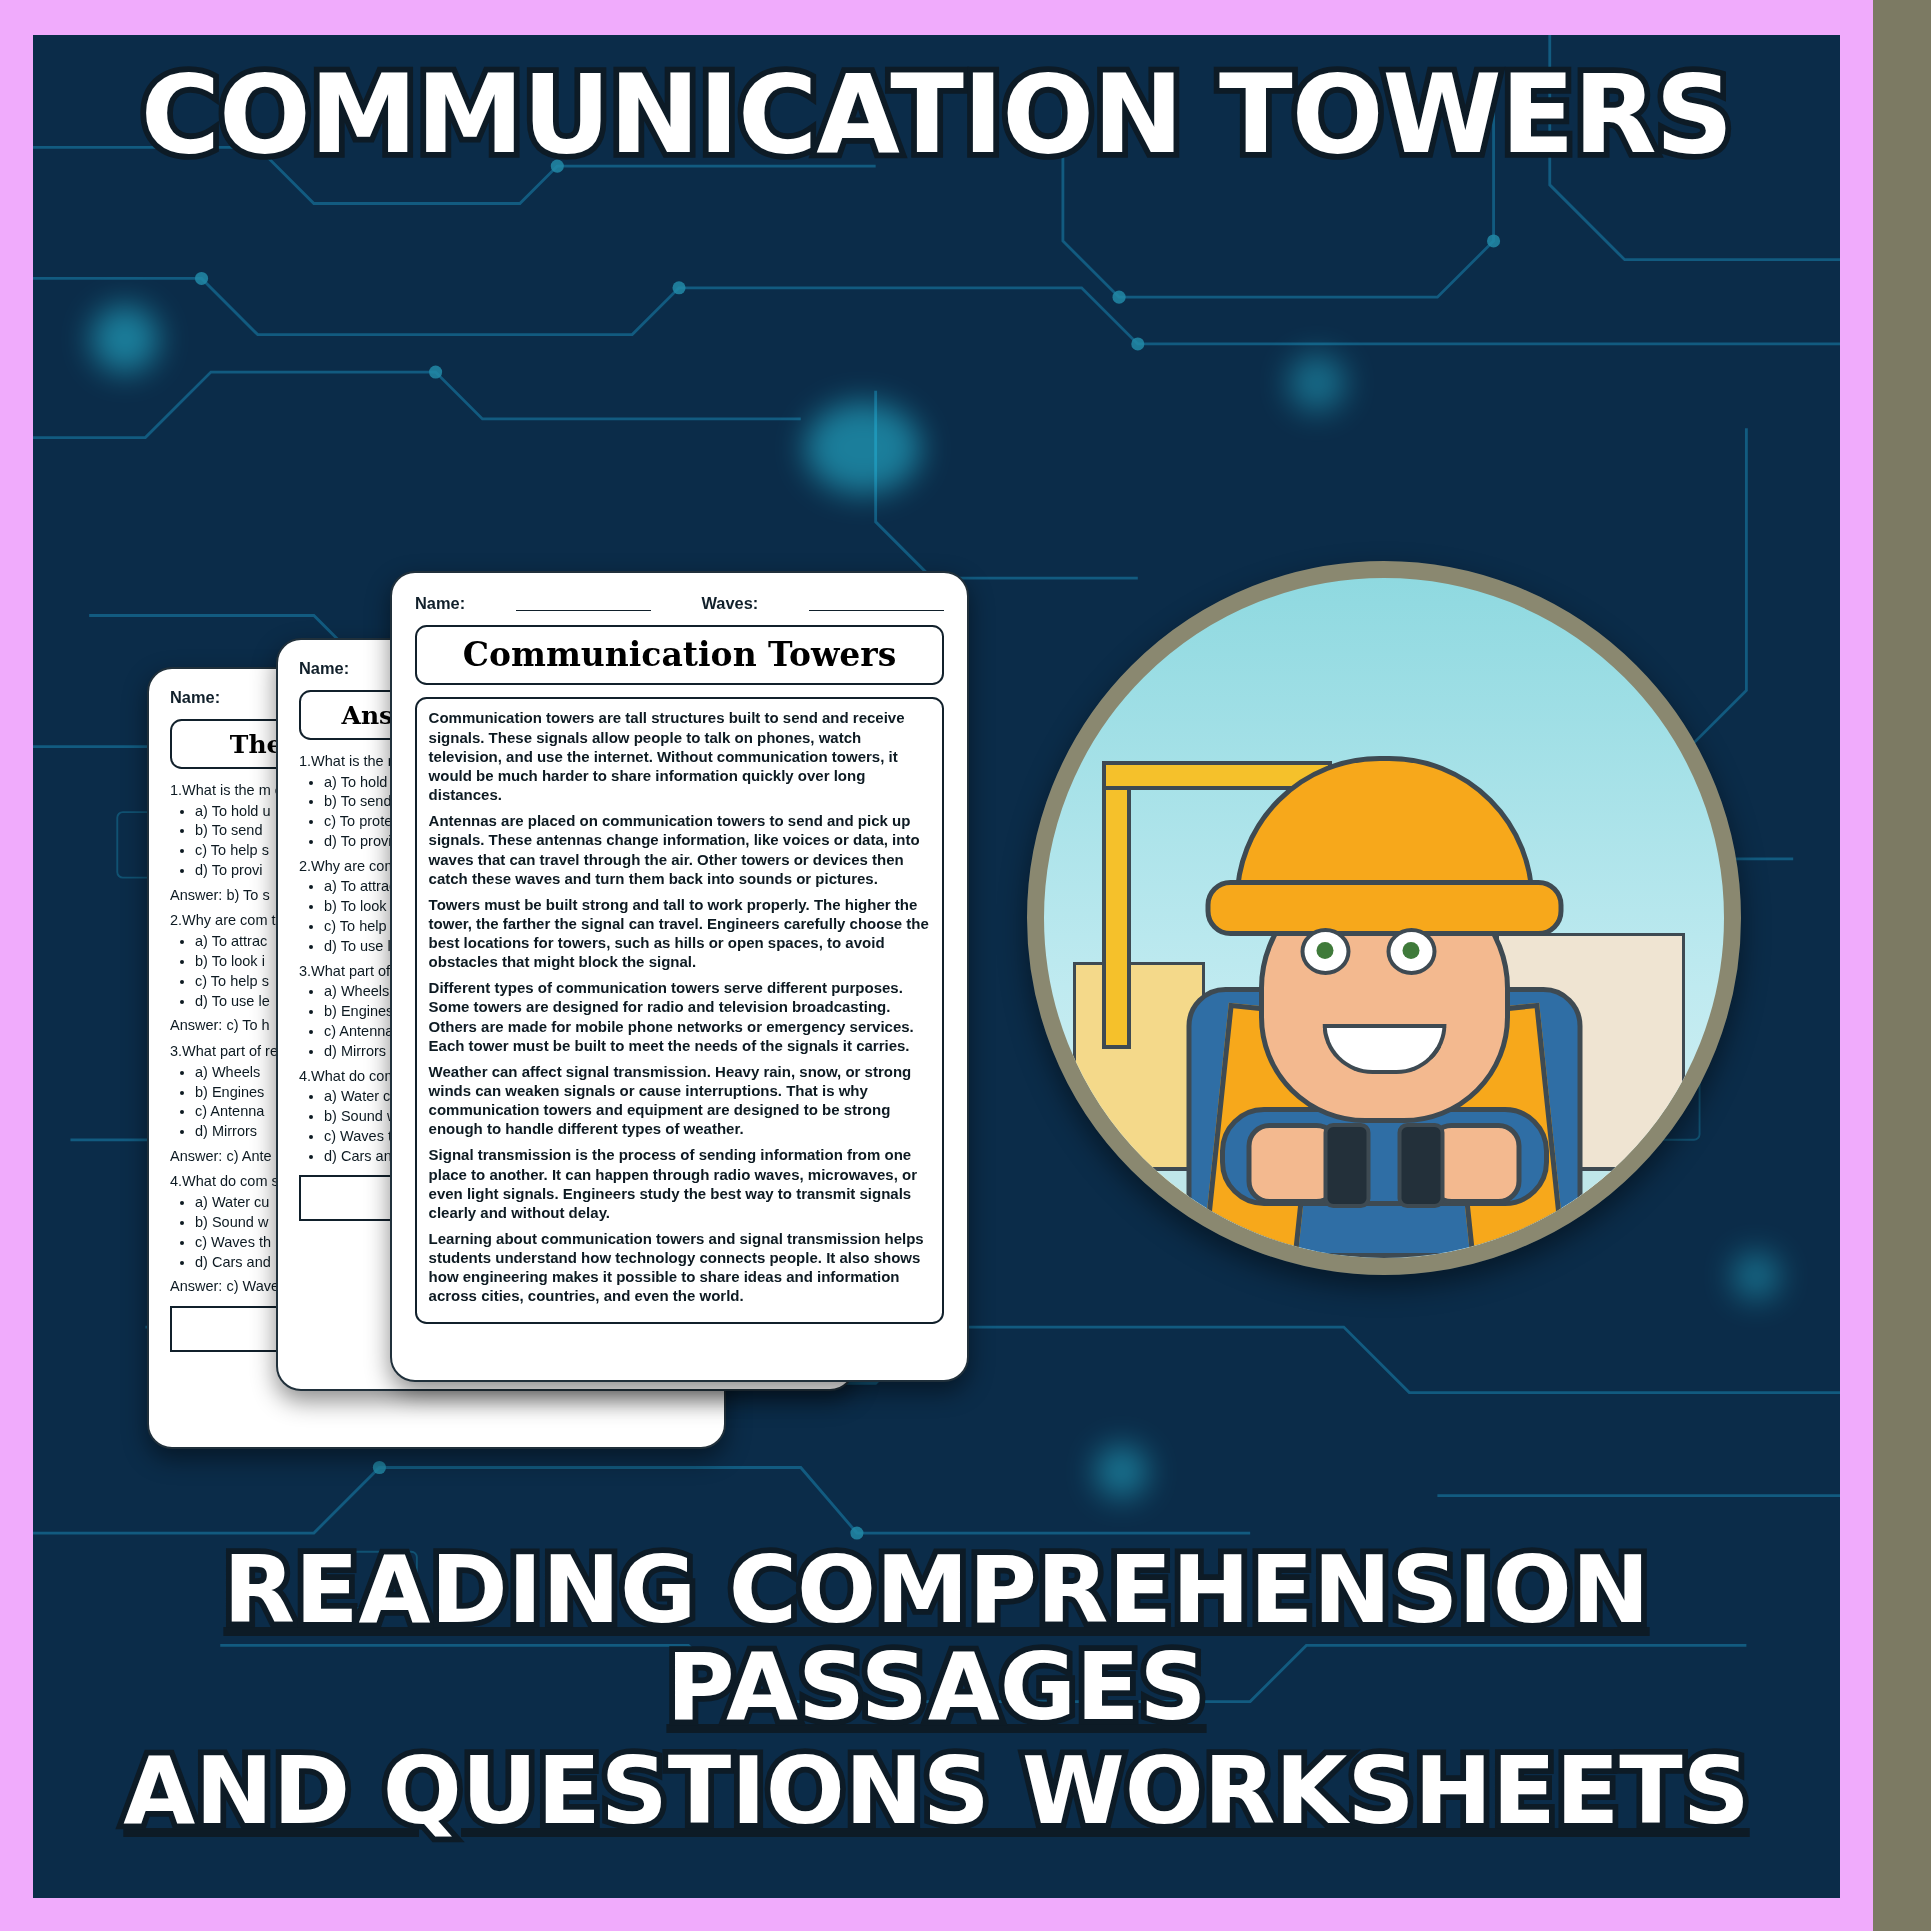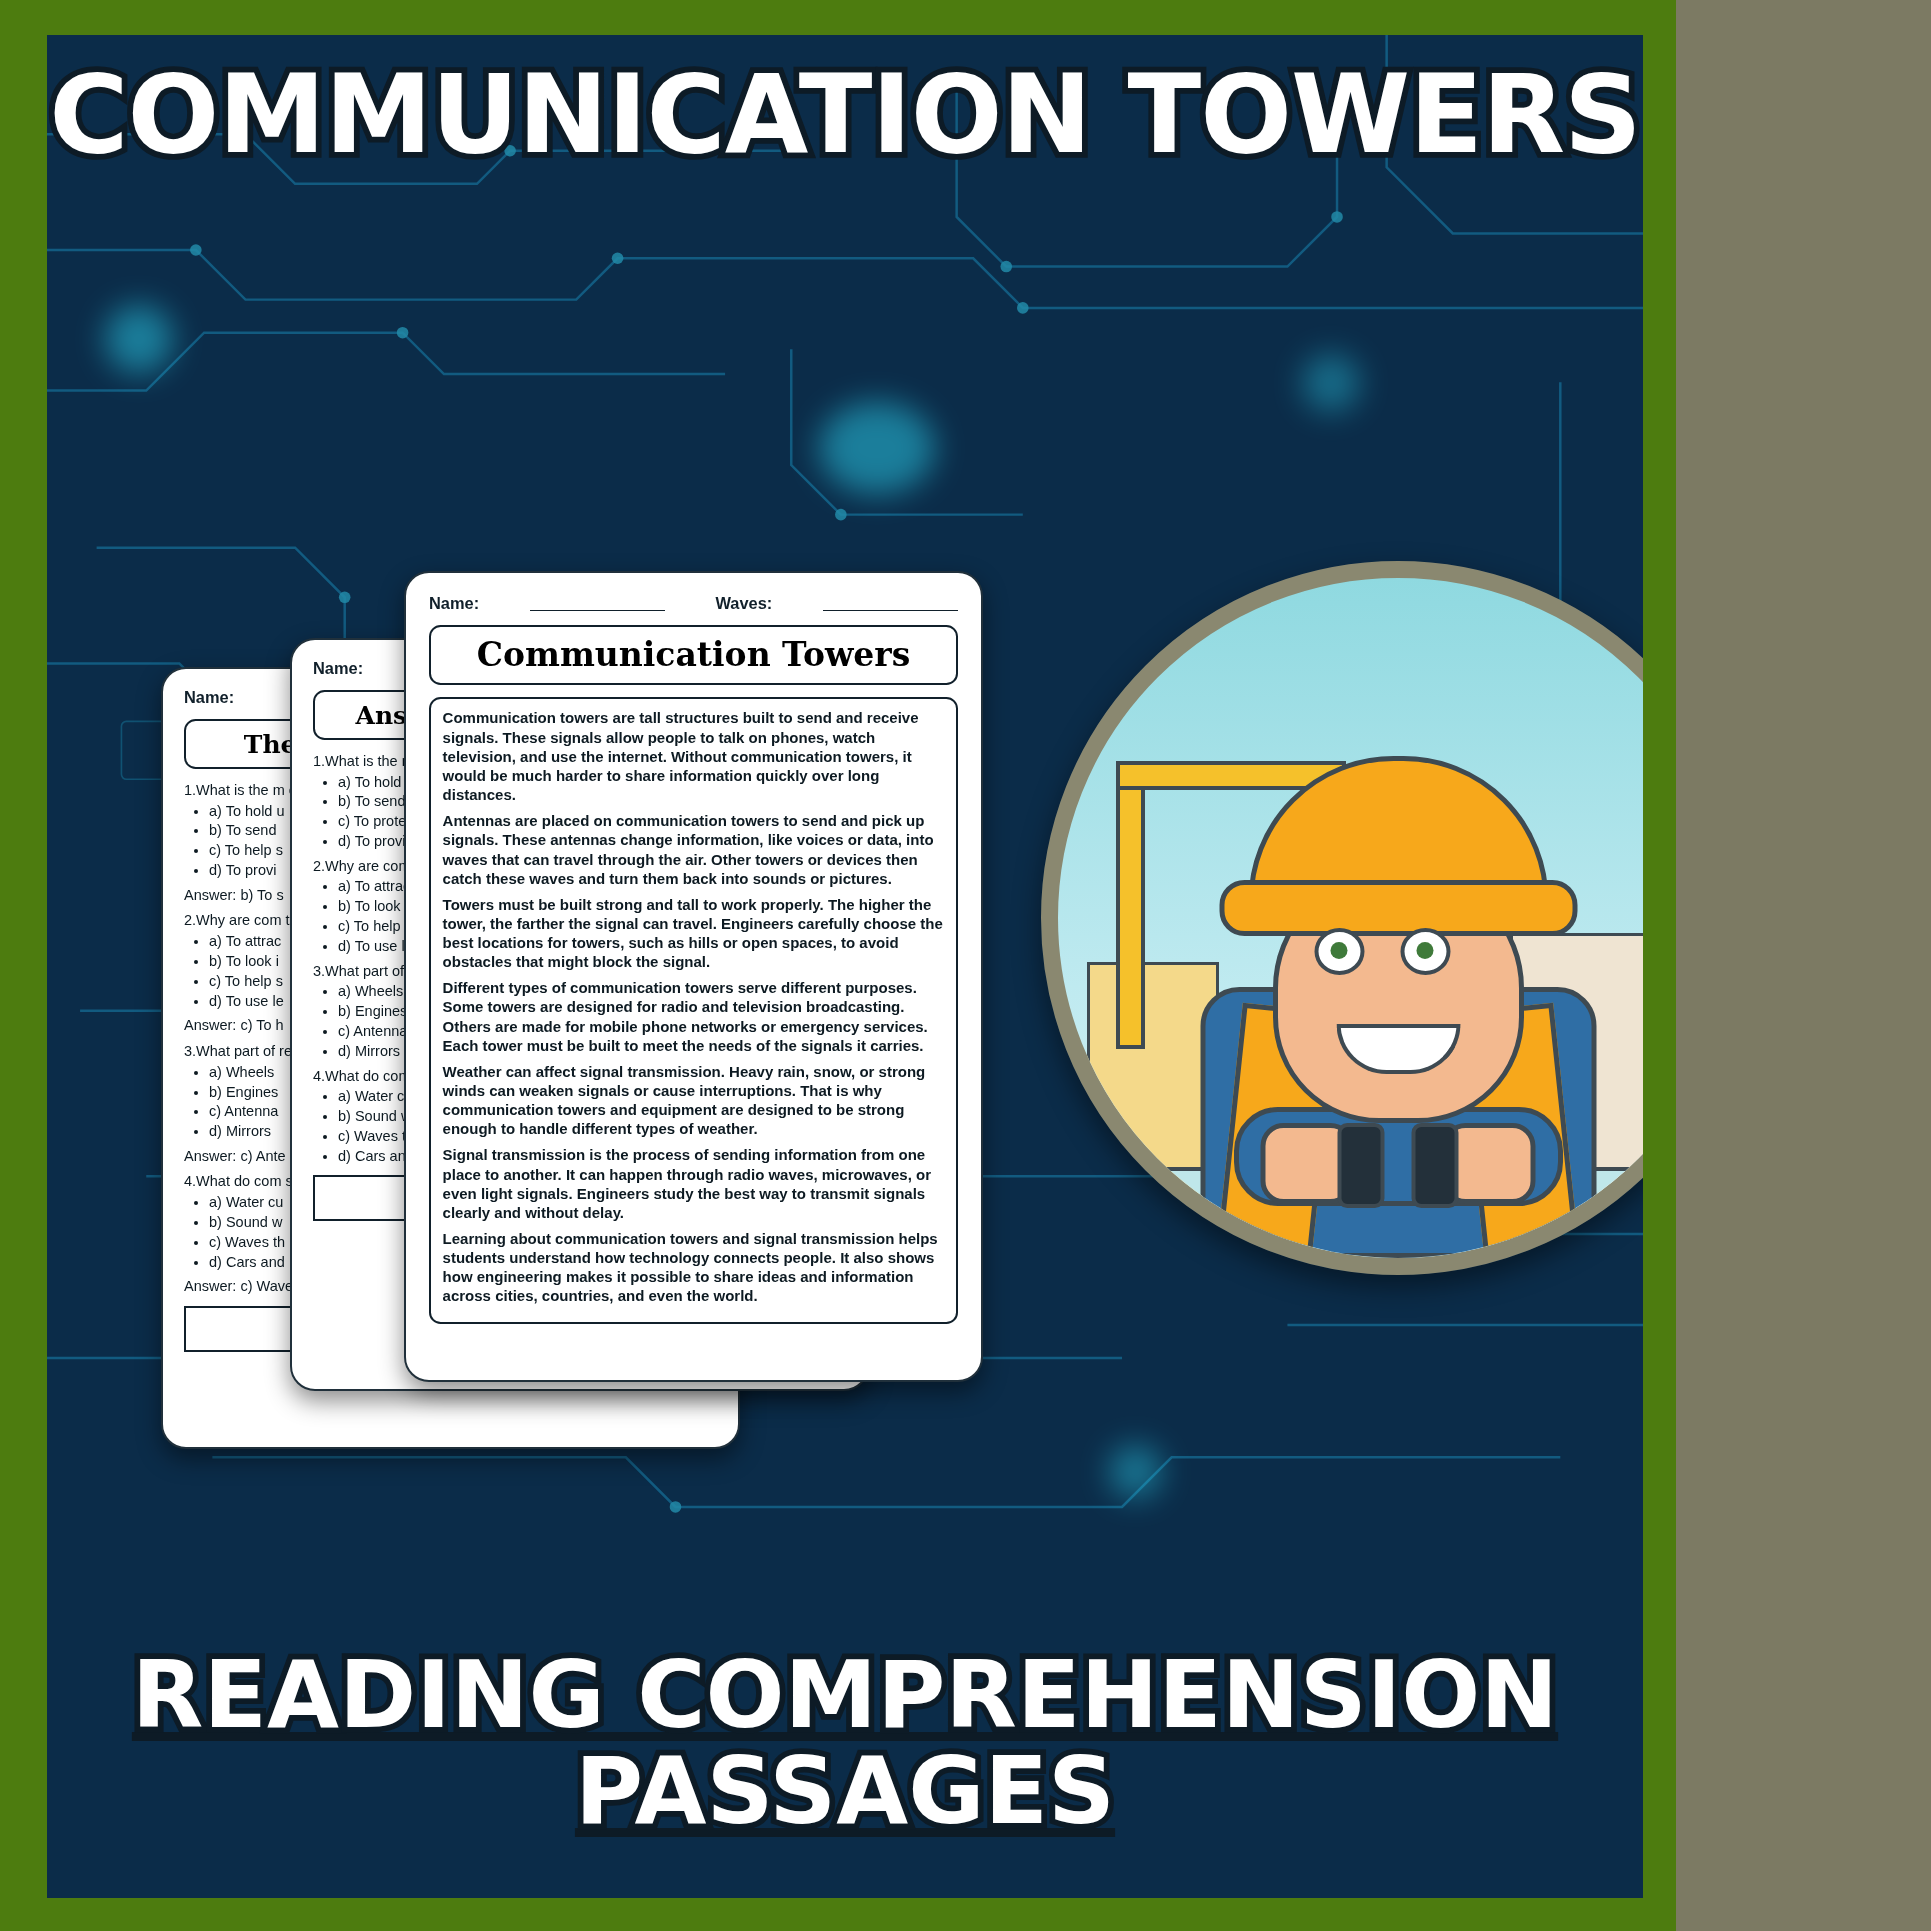--- a/index.html
+++ b/index.html
@@ -2,24 +2,24 @@
 <html><head>
 <meta charset="utf-8">
 <style>
   html,body{margin:0;padding:0;}
   body{
     width:1931px;height:1931px;overflow:hidden;
     font-family:"Liberation Sans", sans-serif;
     background:#7c7a63;
   }
   .poster{
-    position:relative;width:1676px;height:1931px;
-    background:#4d7c0f;
+    position:relative;width:1873px;height:1931px;
+    background:#f0abfc;
     box-sizing:border-box;
-    padding:35px 33px 33px 47px;
+    padding:35px 33px 33px 33px;
   }
   .canvas{
     position:relative;width:100%;height:100%;
     background:
       radial-gradient(circle at 18% 12%, rgba(24,180,220,0.30) 0%, rgba(24,180,220,0) 26%),
       radial-gradient(circle at 82% 22%, rgba(20,140,200,0.22) 0%, rgba(20,140,200,0) 30%),
       radial-gradient(circle at 50% 78%, rgba(16,120,180,0.25) 0%, rgba(10,40,80,0) 45%),
       linear-gradient(160deg,#0b2a46 0%,#0d3355 30%,#0a2votes 0%,#09233d 70%,#0b2c49 100%);
     background-color:#0b2c49;
     overflow:hidden;
@@ -333,17 +333,18 @@
           <div class="eye r">
               <div class="pupil"></div>
             </div>
           <div class="mouth"></div>
         </div>
       </div>
     </div>
 
     <div class="footline">
       <div class="foot1">Reading Comprehension Passages</div>
+      <div class="foot2">and Questions Worksheets</div>
     </div>
 
   </div>
 </div>
 
 
 </body></html>

